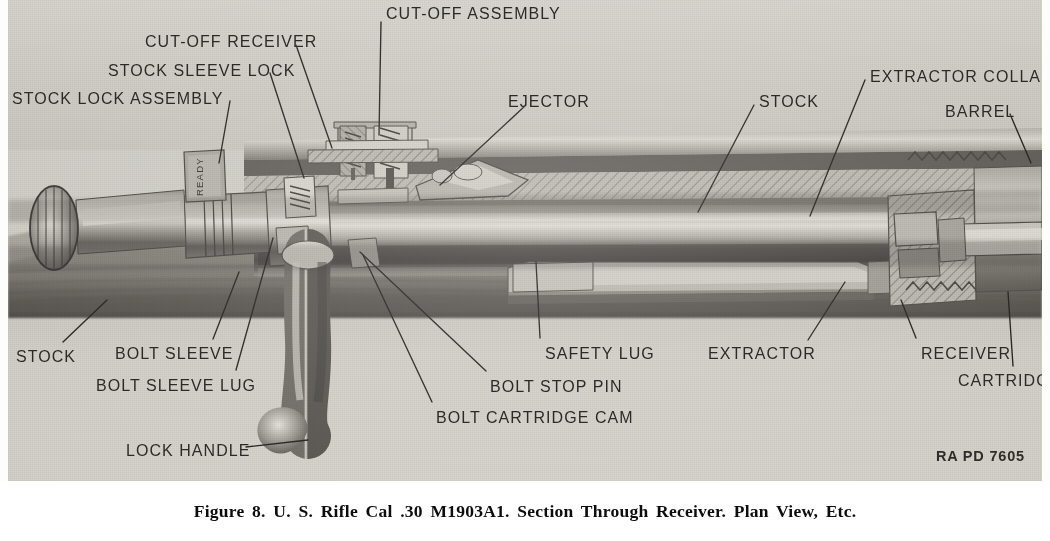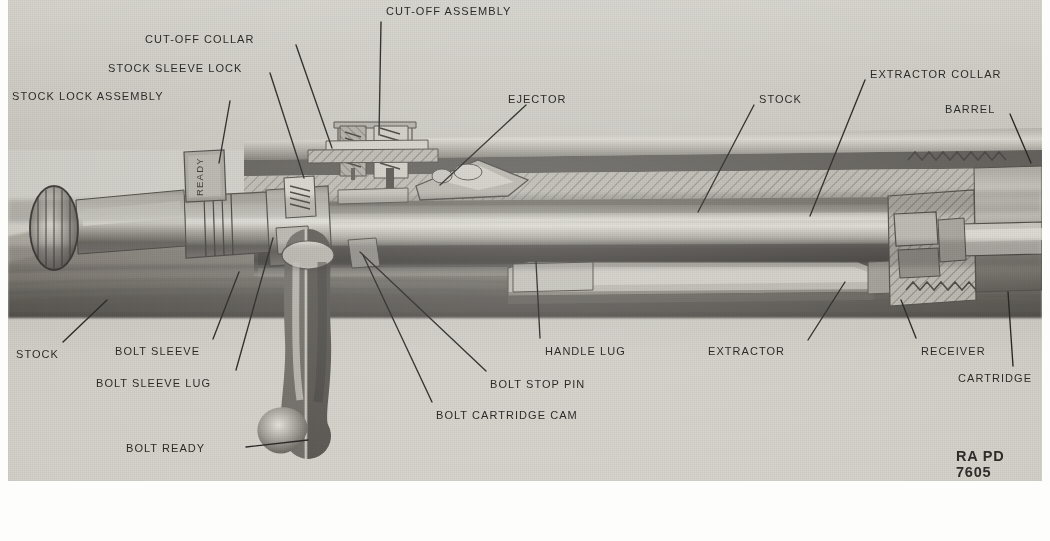--- a/index.html
+++ b/index.html
@@ -23,24 +23,24 @@
 
   
   .bgfield{position:absolute;left:0;right:0;}
   #bg-top{top:0;height:150px;background:linear-gradient(180deg,#d6d4cd 0%,#cecbc4 60%,#c9c6bf 100%);}
   #bg-bot{bottom:0;height:190px;background:linear-gradient(180deg,#c8c5be 0%,#d2cfc8 35%,#d6d3cc 100%);}
 
   svg.layer{position:absolute;left:0;top:0;width:1034px;height:481px;}
 
   
   .lbl{position:absolute;font-family:"Liberation Sans", sans-serif;
-       font-size:11px;letter-spacing:1.05px;color:#2b2a27;white-space:nowrap;
+       font-size:16px;letter-spacing:1.05px;color:#2b2a27;white-space:nowrap;
        text-shadow:0 0 1px rgba(220,218,212,.9);}
   .code{position:absolute;font-family:"Liberation Sans", sans-serif;
-        font-size:14.5px;font-weight:bold;letter-spacing:.8px;color:#2e2d2a;margin-left:20px;}
+        font-size:14.5px;font-weight:bold;letter-spacing:.8px;color:#2e2d2a;}
 
   
   #ready{position:absolute;font-size:9.5px;letter-spacing:1.2px;color:#43413c;
          transform:rotate(-90deg);transform-origin:left top;white-space:nowrap;
          text-shadow:0 0 1px rgba(190,188,182,.8);}
 
   
   #caption{position:absolute;left:0;top:481px;width:1050px;height:60px;
            display:flex;align-items:center;justify-content:center;background:#fff;}
   #caption span{font-family:"Liberation Serif", serif;font-weight:bold;
@@ -308,36 +308,39 @@
         </g>
     </svg>
 
     <div id="grain"></div>
     <div id="vign"></div>
 
     <div id="ready" style="left:186px; top:196px;">READY</div>
 
     <div id="label-layer">
         <div class="lbl" style="left: 378px; top: 5px;">CUT-OFF ASSEMBLY</div>
-        <div class="lbl" style="left: 137px; top: 33px;">CUT-OFF COLLAR</div>
+        <div class="lbl" style="left: 137px; top: 33px;">CUT-OFF RECEIVER</div>
         <div class="lbl" style="left: 100px; top: 62px;">STOCK SLEEVE LOCK</div>
         <div class="lbl" style="left: 4px; top: 90px;">STOCK LOCK ASSEMBLY</div>
         <div class="lbl" style="left: 500px; top: 93px;">EJECTOR</div>
         <div class="lbl" style="left: 751px; top: 93px;">STOCK</div>
         <div class="lbl" style="left: 862px; top: 68px;">EXTRACTOR COLLAR</div>
         <div class="lbl" style="left: 937px; top: 103px;">BARREL</div>
         <div class="lbl" style="left: 8px; top: 348px;">STOCK</div>
         <div class="lbl" style="left: 107px; top: 345px;">BOLT SLEEVE</div>
         <div class="lbl" style="left: 88px; top: 377px;">BOLT SLEEVE LUG</div>
-        <div class="lbl" style="left: 118px; top: 442px;">BOLT READY</div>
-        <div class="lbl" style="left: 537px; top: 345px;">HANDLE LUG</div>
+        <div class="lbl" style="left: 118px; top: 442px;">LOCK HANDLE</div>
+        <div class="lbl" style="left: 537px; top: 345px;">SAFETY LUG</div>
         <div class="lbl" style="left: 482px; top: 378px;">BOLT STOP PIN</div>
         <div class="lbl" style="left: 428px; top: 409px;">BOLT CARTRIDGE CAM</div>
         <div class="lbl" style="left: 700px; top: 345px;">EXTRACTOR</div>
         <div class="lbl" style="left: 913px; top: 345px;">RECEIVER</div>
         <div class="lbl" style="left: 910px; top: 372px; margin-left: 40px;">CARTRIDGE</div>
       </div>
 
     <div class="code" style="left:928px; top:448px;">RA PD 7605</div>
   </div>
 
+  <div id="caption">
+    <span>Figure 8.  U. S. Rifle Cal .30 M1903A1.   Section Through Receiver.   Plan View, Etc.</span>
+  </div>
 
 </div>
 
 </body></html>

